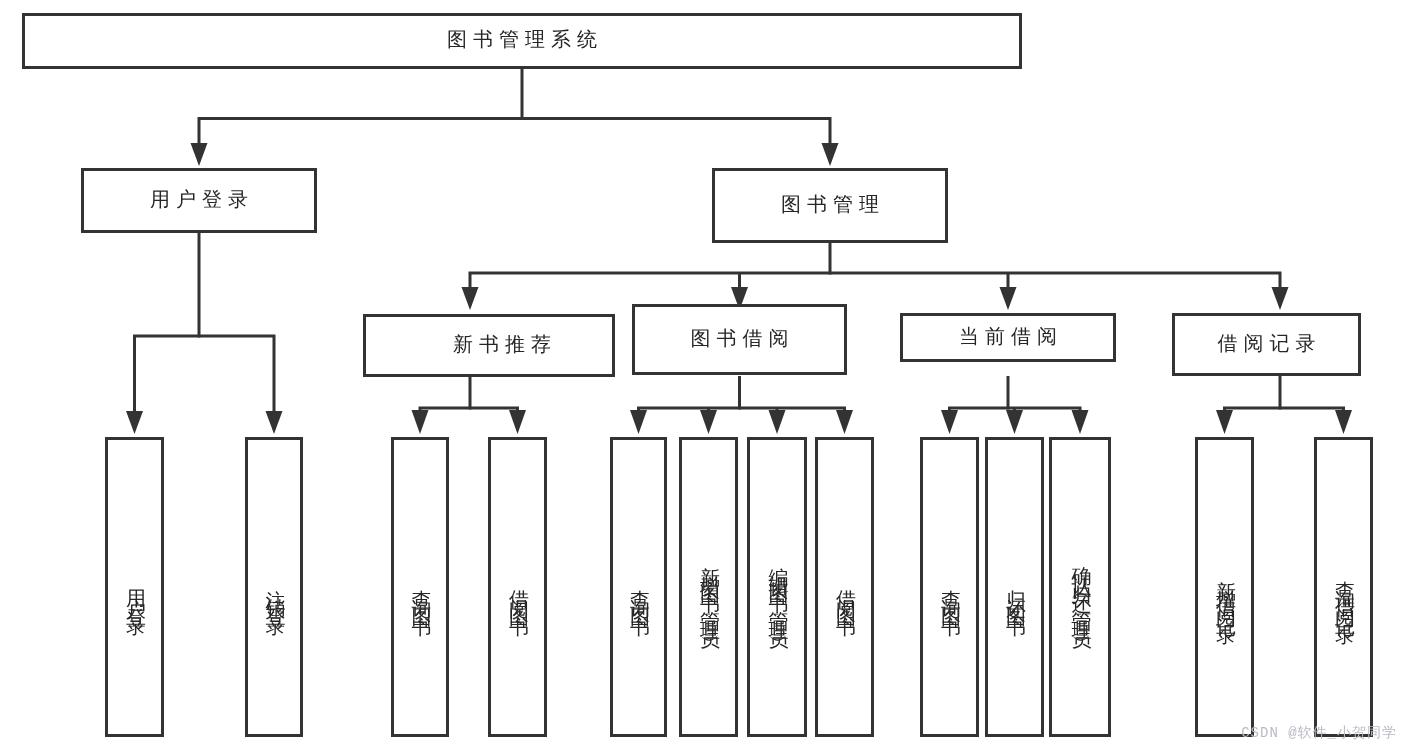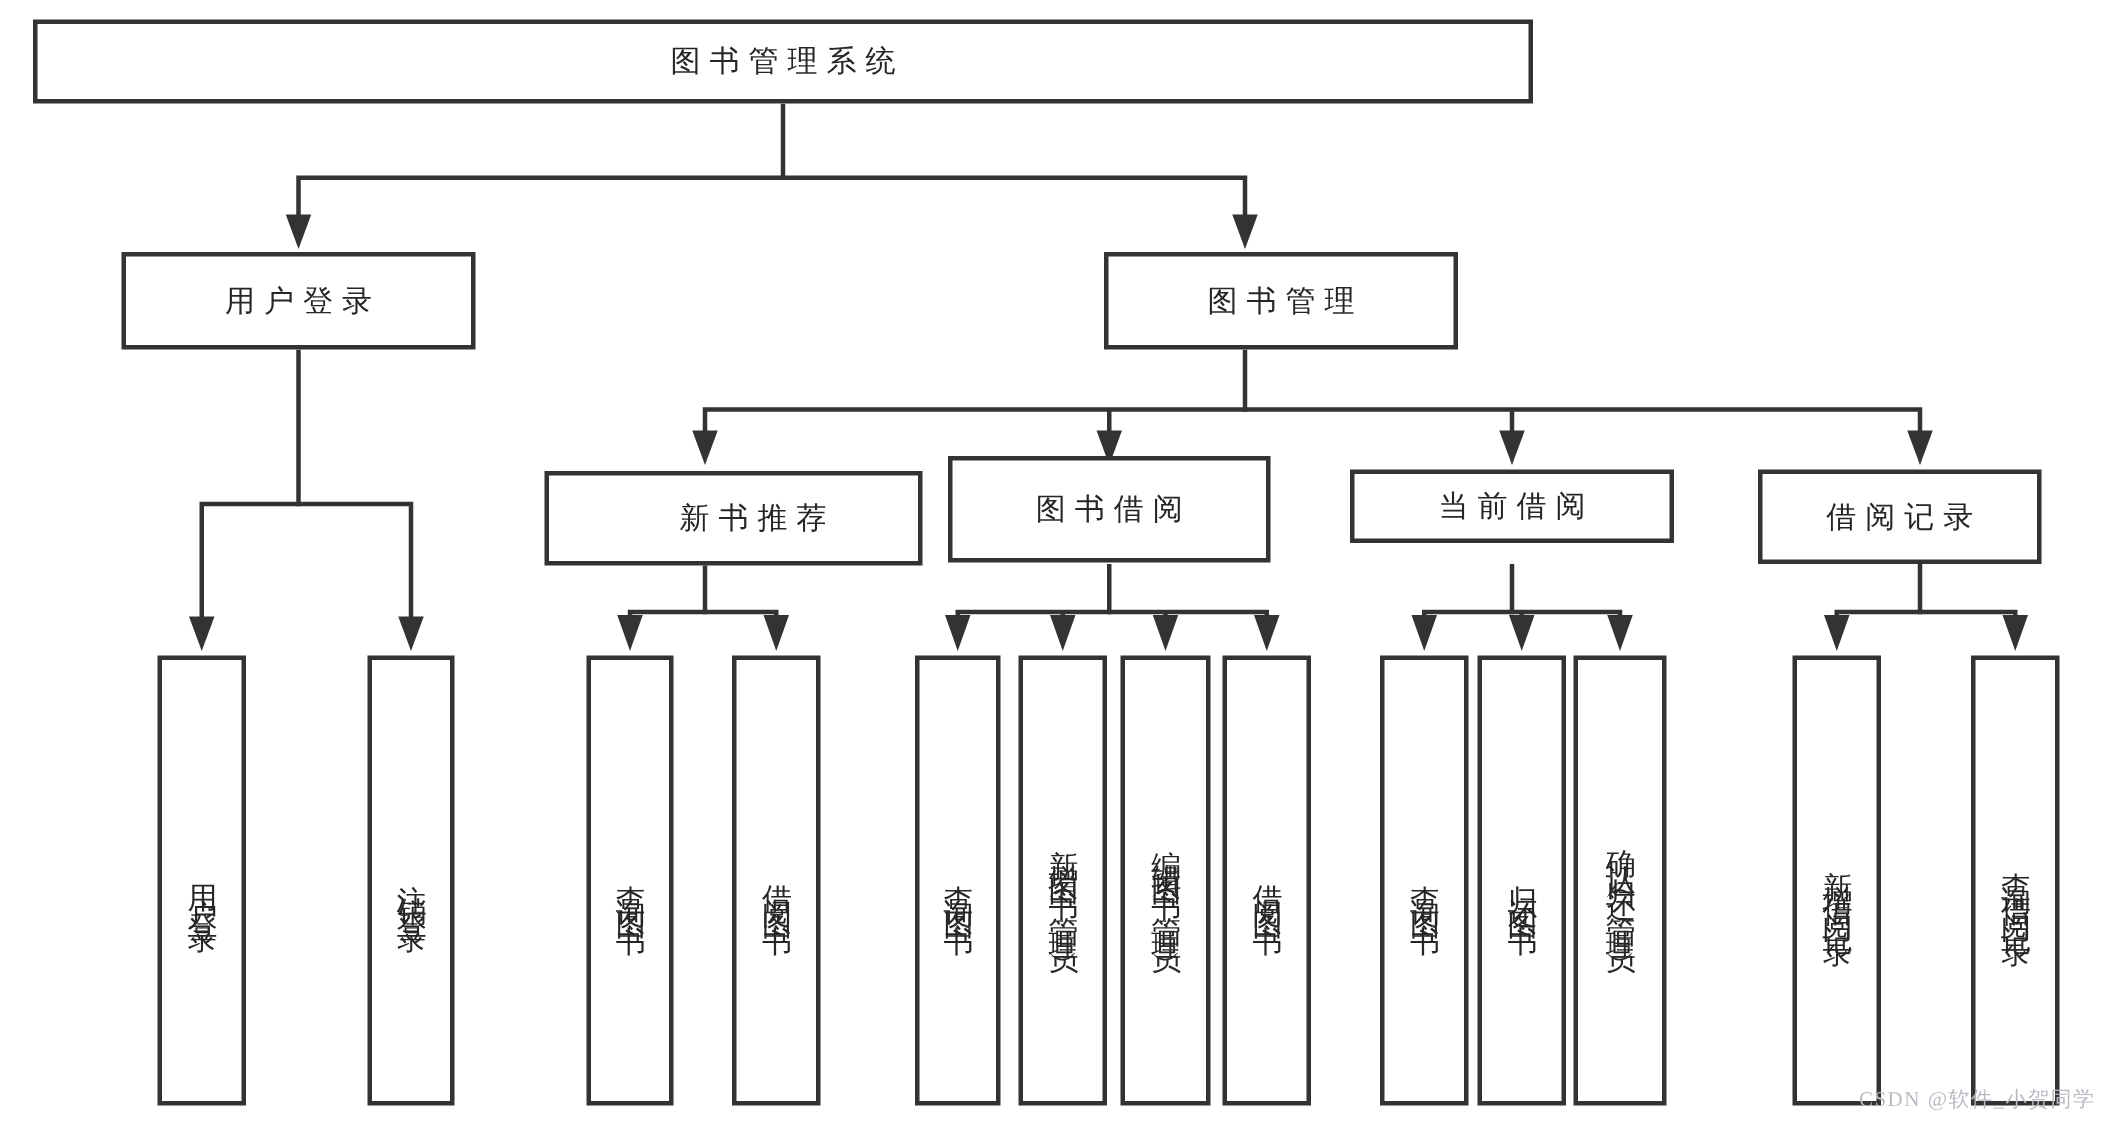--- a/index.html
+++ b/index.html
@@ -9,21 +9,21 @@
     --box-bg:#ffffff;
     --wm:#b8bbc3;
   }
   html,body{margin:0;padding:0;background:var(--bg);}
   .canvas{
     position:relative;
     width:1405px;
     height:747px;
     background:var(--bg);
     overflow:hidden;
-    font-family:Liberation Serif, serif;
+    font-family:Liberation Mono, monospace;
   }
   .edges{
     position:absolute;
     left:0;top:0;
     width:1405px;height:747px;
   }
   .edges path{
     stroke:var(--line);
     stroke-width:3;
     fill:none;
@@ -120,21 +120,21 @@
     <polygon points="1335,410 1352,410 1343.5,434"></polygon>
   </svg>
 
   <div class="node hbox" style="left:22px;top:13px;width:1000px;height:56px;">
     <span>图书管理系统</span>
   </div>
 
   <div class="node hbox" style="left:81px;top:168px;width:236px;height:65px;">
     <span>用户登录</span>
   </div>
-  <div class="node hbox" style="left:712px;top:168px;width:236px;height:65px;margin-left:24px;">
+  <div class="node hbox" style="left:712px;top:168px;width:236px;height:75px;">
     <span>图书管理</span>
   </div>
 
   <div class="node hbox" style="left:363px;top:314px;width:252px;height:63px;padding-left:32px;">
     <span>新书推荐</span>
   </div>
   <div class="node hbox" style="left:632px;top:304px;width:215px;height:71px;">
     <span>图书借阅</span>
   </div>
   <div class="node hbox" style="left:900px;top:313px;width:216px;height:49px;">

